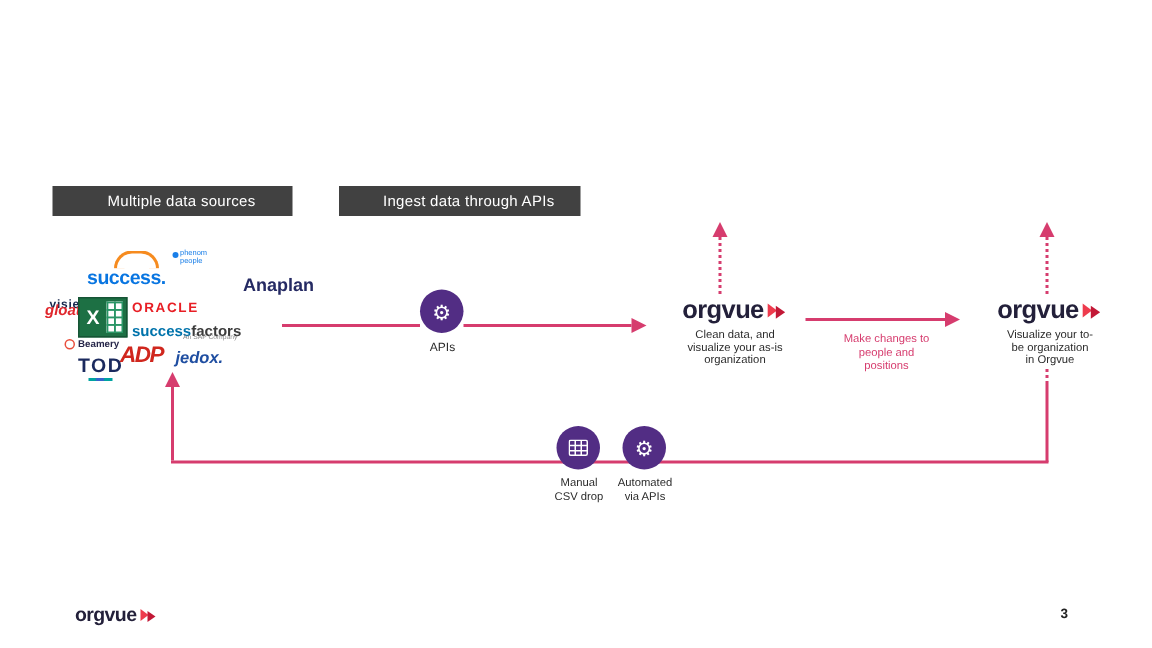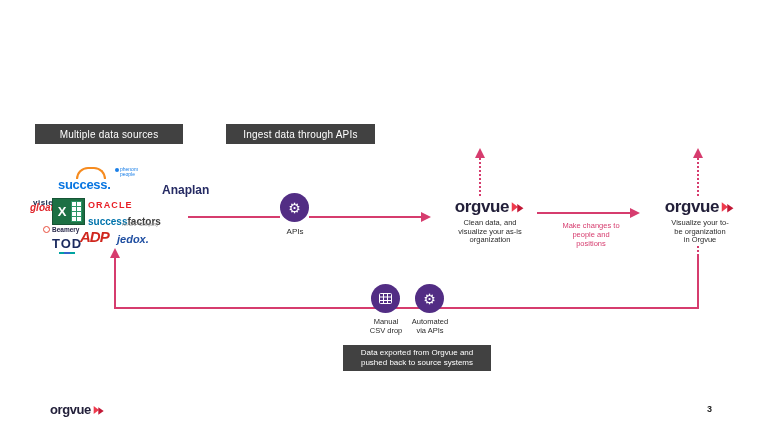--- a/index.html
+++ b/index.html
@@ -1,20 +1,20 @@
 <!DOCTYPE html>
 <html><head>
 <meta charset="utf-8">
 <style>
   html,body{margin:0;padding:0;background:#fff;}
   .slide{position:relative;width:768px;height:432px;background:#ffffff;overflow:hidden;
          font-family:"Liberation Sans",sans-serif;color:#333;}
   .abs{position:absolute;}
   .hdr{position:absolute;background:#414141;color:#fff;font-size:10px;
-       display:flex;align-items:center;justify-content:center;letter-spacing:.2px;}
+       display:flex;align-items:center;justify-content:center;letter-spacing:.2px;padding-left:12px;}
   .line{position:absolute;background:#d63c6e;height:2px;}
   .vline{position:absolute;background:#d63c6e;width:2px;}
   .dotv{position:absolute;width:0;border-left:2px dotted #d63c6e;}
   .arrow-r{position:absolute;width:0;height:0;border-top:5px solid transparent;
            border-bottom:5px solid transparent;border-left:10px solid #d63c6e;}
   .arrow-u{position:absolute;width:0;height:0;border-left:5px solid transparent;
            border-right:5px solid transparent;border-bottom:10px solid #d63c6e;}
   .circle{position:absolute;width:29px;height:29px;border-radius:50%;background:#522d84;
           color:#fff;display:flex;align-items:center;justify-content:center;z-index:2;}
   .circle .gear{font-size:14px;line-height:1;}
@@ -160,22 +160,20 @@
     </svg>
   </div>
   <div class="circle" style="left:415px;top:284px;">
     <span class="gear">⚙</span>
   </div>
   <div class="nodecap pre" style="left:356px;top:318px;width:60px;">Manual
 CSV drop</div>
   <div class="nodecap pre" style="left:400px;top:318px;width:60px;">Automated
 via APIs</div>
 
-  <div class="export-box pre" style="left:343px;top:345px;width:148px;height:26px;">Data exported from Orgvue and
-pushed back to source systems</div>
 
   <div class="footer-brand" style="left:50px;top:402px;">
     <span>orgvue</span>
     <svg width="12" height="10" viewBox="0 0 18 14">
       <polygon points="1,1 9,7 1,13" fill="#ee3b4d"></polygon>
       <polygon points="8,3 16,8.5 8,14" fill="#c21836"></polygon>
     </svg>
   </div>
   <div class="pagenum" style="left:707px;top:404px;">3</div>
 

